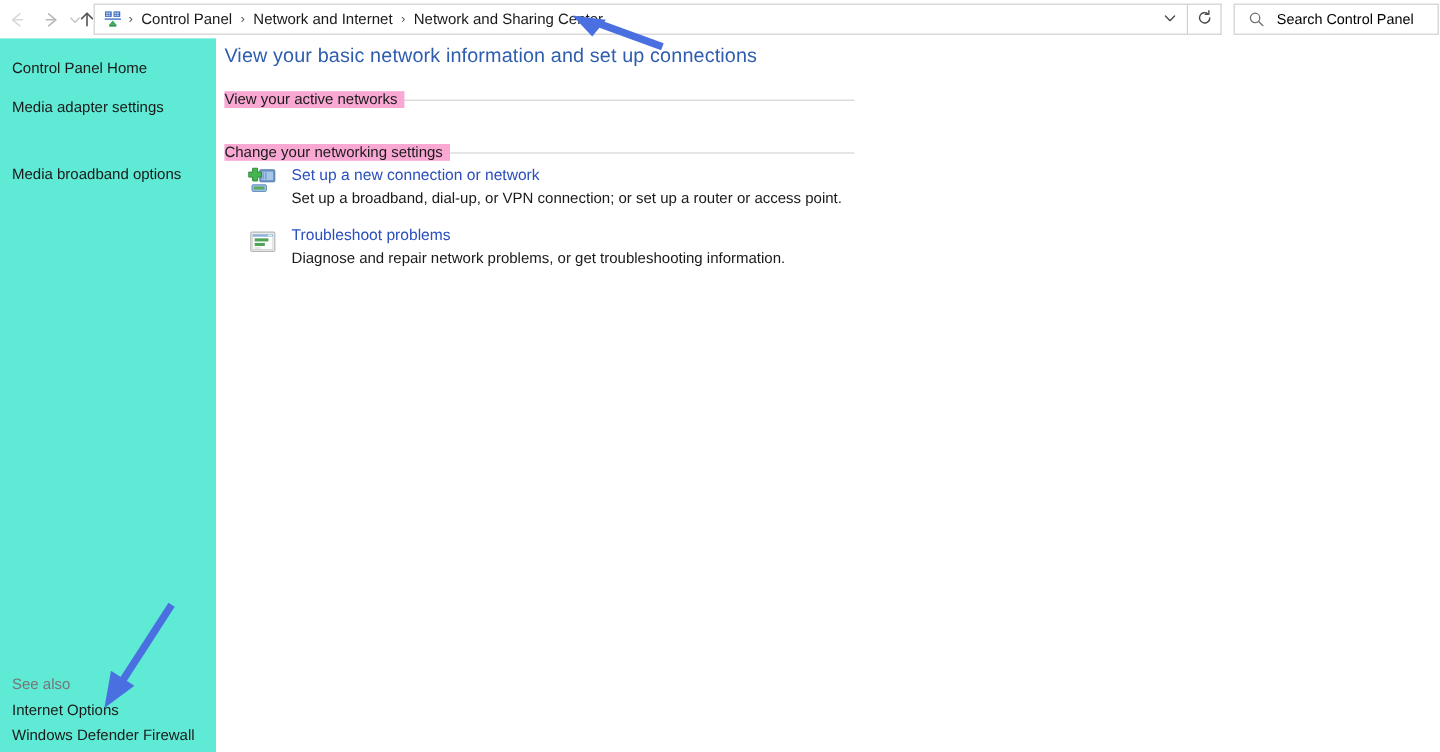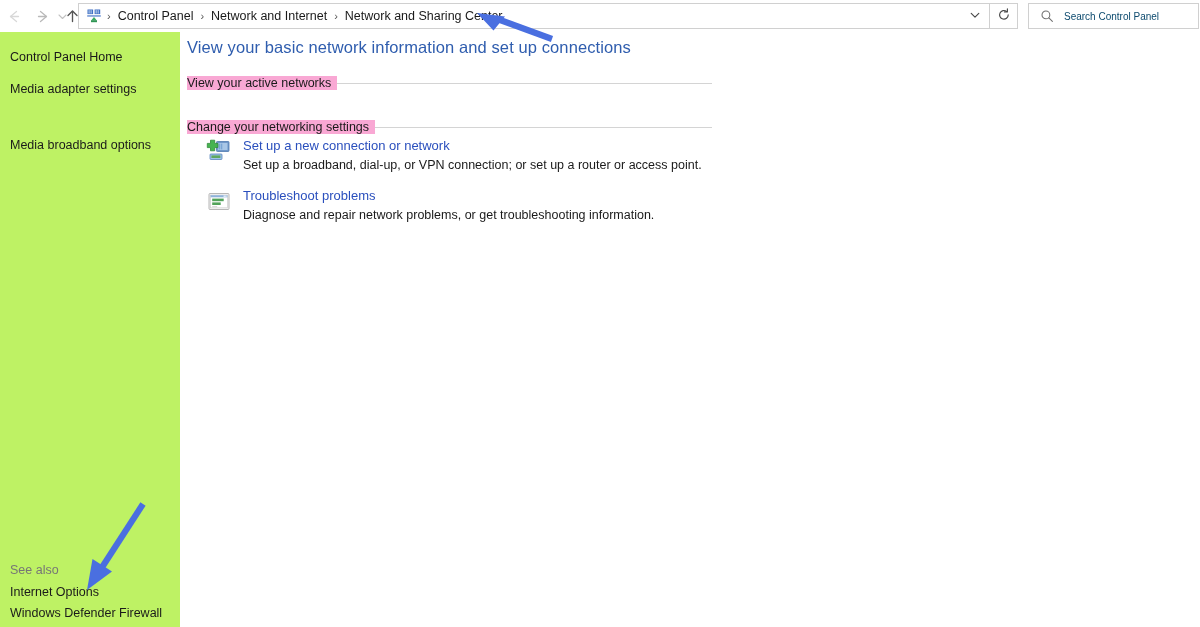--- a/index.html
+++ b/index.html
@@ -96,32 +96,32 @@
     width: 171px; height: 26px;
     border: 1px solid #d0d0d0;
     box-sizing: border-box;
     background: #fff;
     display: flex;
     align-items: center;
   }
   #search-icon-wrap { margin-left: 11px; width: 14px; height: 14px; flex:0 0 auto;}
   #search-placeholder {
     margin-left: 10px;
-    font-size: 10px;
-    color: #0c4a6e;
+    font-size: 12px;
+    color: #000000;
     white-space: nowrap;
   }
 
   
   #sidebar {
     position: absolute;
     left: 0; top: 32px;
     width: 180px;
     height: 595px;
-    background: #bef264;
+    background: #5eead4;
   }
   .side-link {
     position: absolute;
     left: 10px;
     font-size: 12.5px;
     color: #1a1a1a;
     line-height: 16px;
     cursor: default;
     width: 160px;
   }

